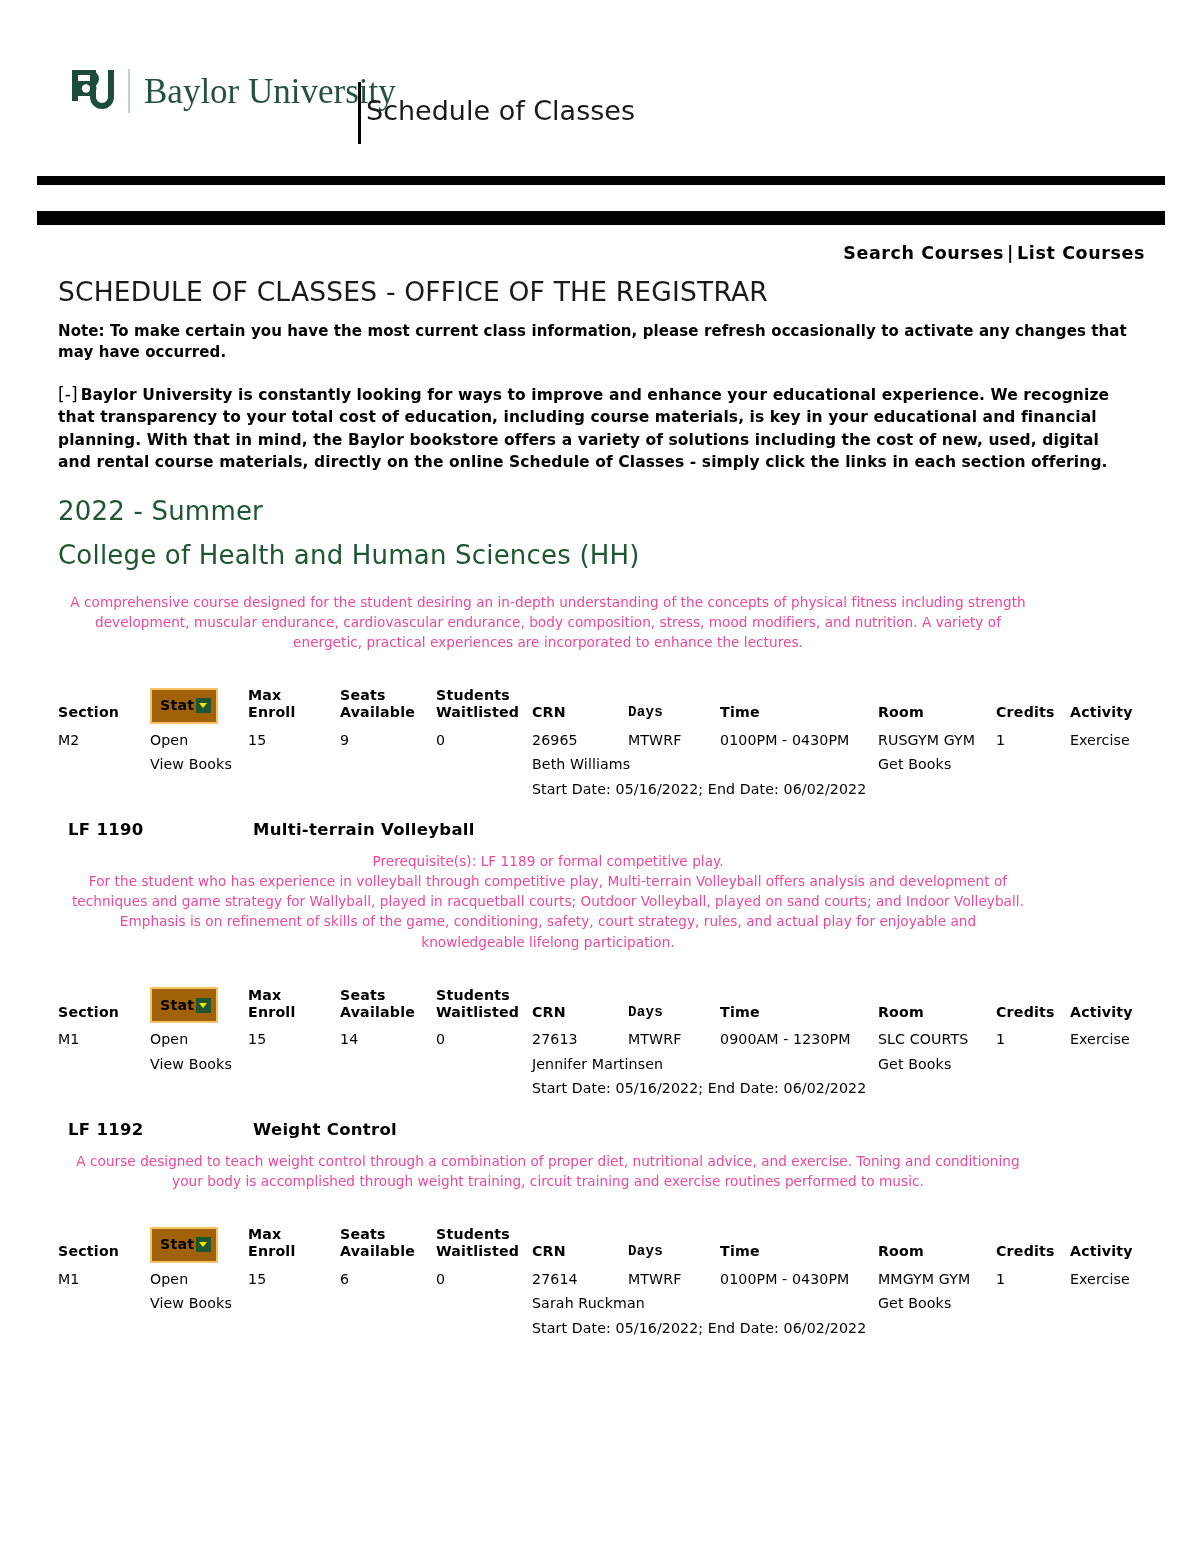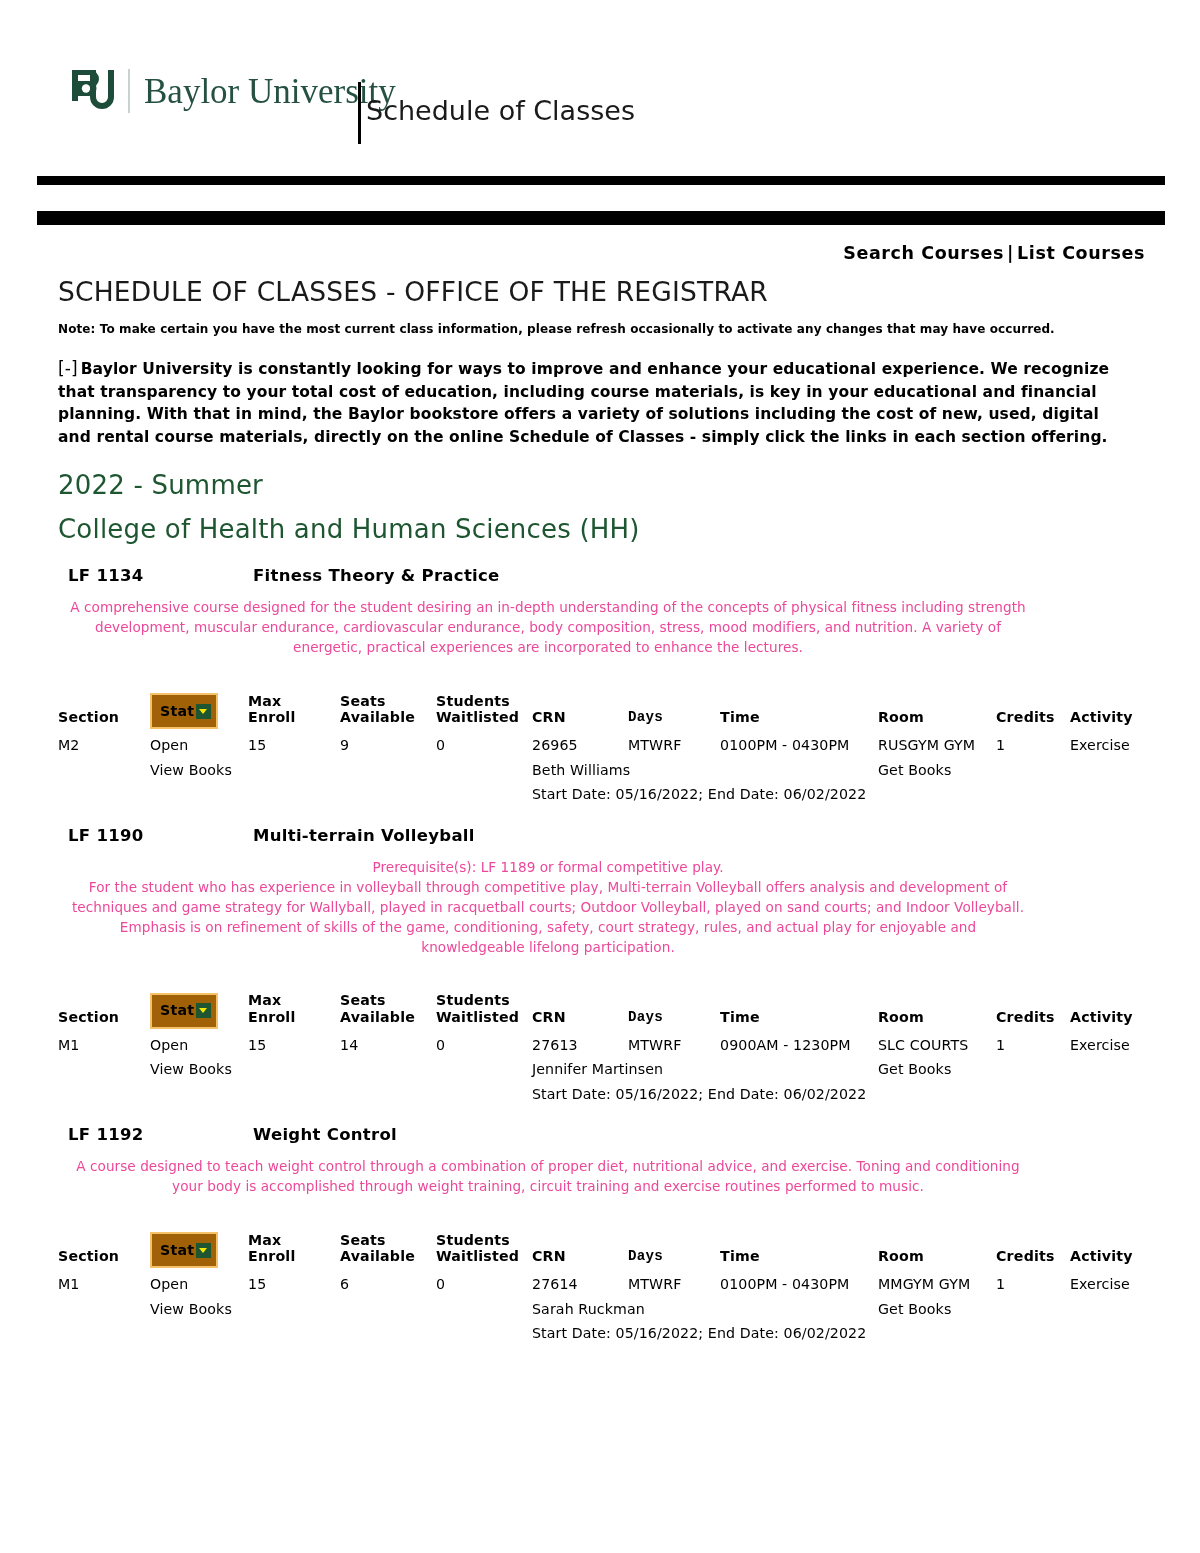--- a/index.html
+++ b/index.html
@@ -102,21 +102,21 @@
     width: 1090px;
   }
   h1.registrar {
     font-size: 26.5px;
     font-weight: normal;
     margin: 0 0 14px 0;
     letter-spacing: 0.2px;
     color: #1a1a1a;
   }
   p.note {
-    font-size: 12px;
+    font-size: 15px;
     font-weight: bold;
     line-height: 1.42;
     margin: 0 0 18px 0;
     letter-spacing: 0.1px;
     max-width: 1070px;
   }
   p.blurb {
     font-size: 15.5px;
     font-weight: bold;
     line-height: 1.45;
@@ -282,24 +282,20 @@
   <p class="note">Note: To make certain you have the most current class information, please refresh occasionally to activate any changes that may have occurred.</p>
 
   <p class="blurb">
     <span class="toggle-minus">[-]</span><span>Baylor University is constantly looking for ways to improve and enhance your educational experience. We recognize that transparency to your total cost of education, including course materials, is key in your educational and financial planning. With that in mind, the Baylor bookstore offers a variety of solutions including the cost of new, used, digital and rental course materials, directly on the online Schedule of Classes - simply click the links in each section offering.</span>
   </p>
 
   <h2 class="term">2022 - Summer</h2>
   <h2 class="college">College of Health and Human Sciences (HH)</h2>
 
   <div class="course">
-    <div class="course-head">
-      <span class="course-code">LF 1134</span>
-      <span class="course-title">Fitness Theory &amp; Practice</span>
-    </div>
     <p class="course-desc">A comprehensive course designed for the student desiring an in-depth understanding of the concepts of physical fitness including strength development, muscular endurance, cardiovascular endurance, body composition, stress, mood modifiers, and nutrition. A variety of energetic, practical experiences are incorporated to enhance the lectures.</p>
 
     <table class="sections">
       <thead>
         <tr>
           <th class="c-section">Section</th>
           <th class="c-stat">
             <span class="stat-box">
               <span class="stat-label">Stat</span>
               <span class="dd-icon"></span>

